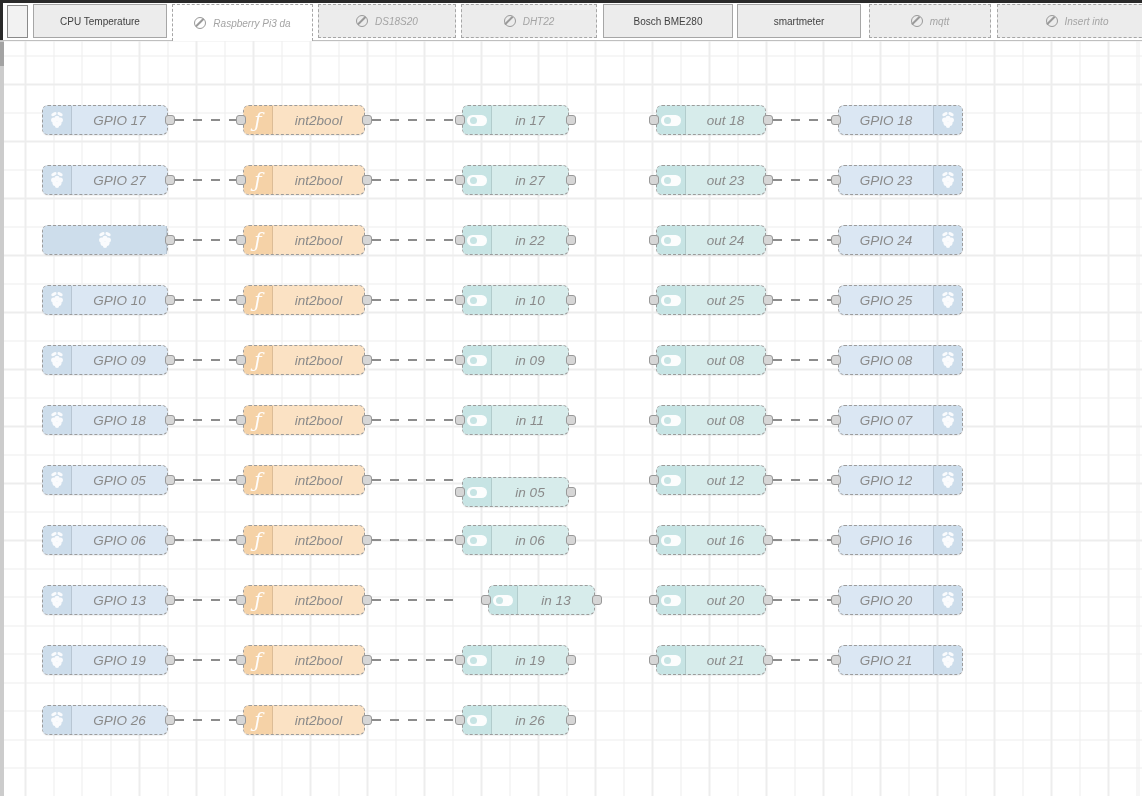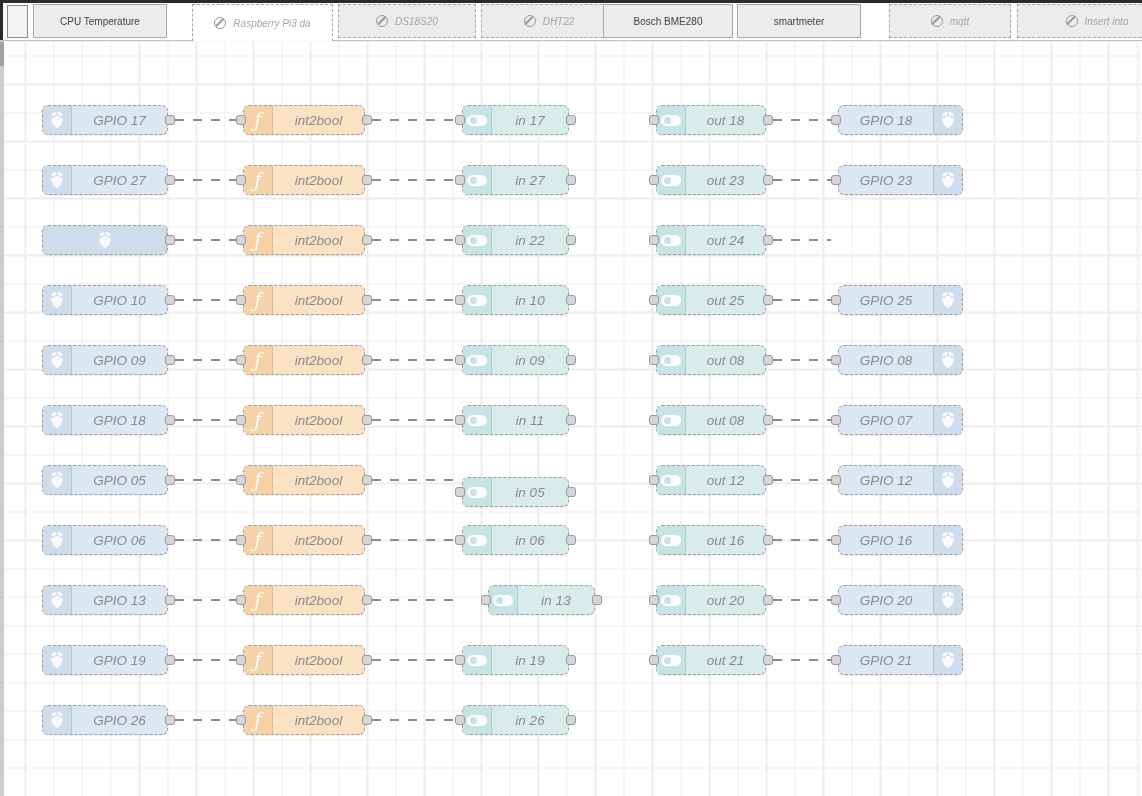--- a/index.html
+++ b/index.html
@@ -19,21 +19,21 @@
     position:absolute;left:7px;top:5px;width:21px;height:33px;
     background:#f2f2f2;border:1px solid #8a8a8a;box-sizing:border-box;z-index:6;
   }
   .tab{
     position:absolute;top:4px;height:34px;box-sizing:border-box;
     display:flex;align-items:center;justify-content:center;gap:7px;
     background:var(--tab-bg);border:1px solid var(--tab-border);
     font-size:10px;color:var(--tab-text);overflow:hidden;white-space:nowrap;
     z-index:6;cursor:pointer;
   }
-  .tab.disabled{border-style:dashed;color:var(--tab-disabled-text);font-style:italic;margin-left:20px;}
+  .tab.disabled{border-style:dashed;color:var(--tab-disabled-text);font-style:italic;}
   .tab.active{background:#ffffff;height:37px;border-bottom:none;z-index:8;}
   .nosign{
     position:relative;width:12px;height:12px;flex:0 0 12px;
     border:1.6px solid #9a9a9a;border-radius:50%;box-sizing:border-box;
   }
   .nosign::after{
     content:"";position:absolute;left:3.6px;top:-1px;width:1.6px;height:10.5px;
     background:#9a9a9a;transform:rotate(45deg);
   }
   
@@ -311,20 +311,38 @@
     <div class="node sw" style="left: 656px; top: 185px; width: 110px;">
       <div class="icon-box left">
         <span class="toggle">
           <span class="knob"></span>
         </span>
       </div>
       <span class="node-label">out 24</span>
       <div class="port in"></div>
       <div class="port out"></div>
     </div>
+    <div class="node gpio" style="left: 838px; top: 185px; width: 125px;">
+      <span class="node-label">GPIO 24</span>
+      <div class="icon-box right">
+        <svg class="rpi-svg" viewBox="0 0 20 22" width="16" height="18">
+          <g fill="#ffffff">
+            <ellipse cx="6.2" cy="3.6" rx="3.6" ry="2" transform="rotate(-28 6.2 3.6)"></ellipse>
+            <ellipse cx="13.8" cy="3.6" rx="3.6" ry="2" transform="rotate(28 13.8 3.6)"></ellipse>
+            <circle cx="10" cy="9" r="3.2"></circle>
+            <circle cx="5.8" cy="11" r="3.2"></circle>
+            <circle cx="14.2" cy="11" r="3.2"></circle>
+            <circle cx="7.6" cy="15.2" r="3.2"></circle>
+            <circle cx="12.4" cy="15.2" r="3.2"></circle>
+            <circle cx="10" cy="18.4" r="2.6"></circle>
+          </g>
+        </svg>
+      </div>
+      <div class="port in"></div>
+    </div>
     <div class="wire" style="left: 175px; top: 199px; width: 61px;"></div>
     <div class="wire" style="left: 372px; top: 199px; width: 82px;"></div>
     <div class="wire" style="left: 773px; top: 199px; width: 58px;"></div>
     <div class="node gpio" style="left: 42px; top: 245px; width: 126px;">
       <div class="icon-box left">
         <svg class="rpi-svg" viewBox="0 0 20 22" width="16" height="18">
           <g fill="#ffffff">
             <ellipse cx="6.2" cy="3.6" rx="3.6" ry="2" transform="rotate(-28 6.2 3.6)"></ellipse>
             <ellipse cx="13.8" cy="3.6" rx="3.6" ry="2" transform="rotate(28 13.8 3.6)"></ellipse>
             <circle cx="10" cy="9" r="3.2"></circle>

